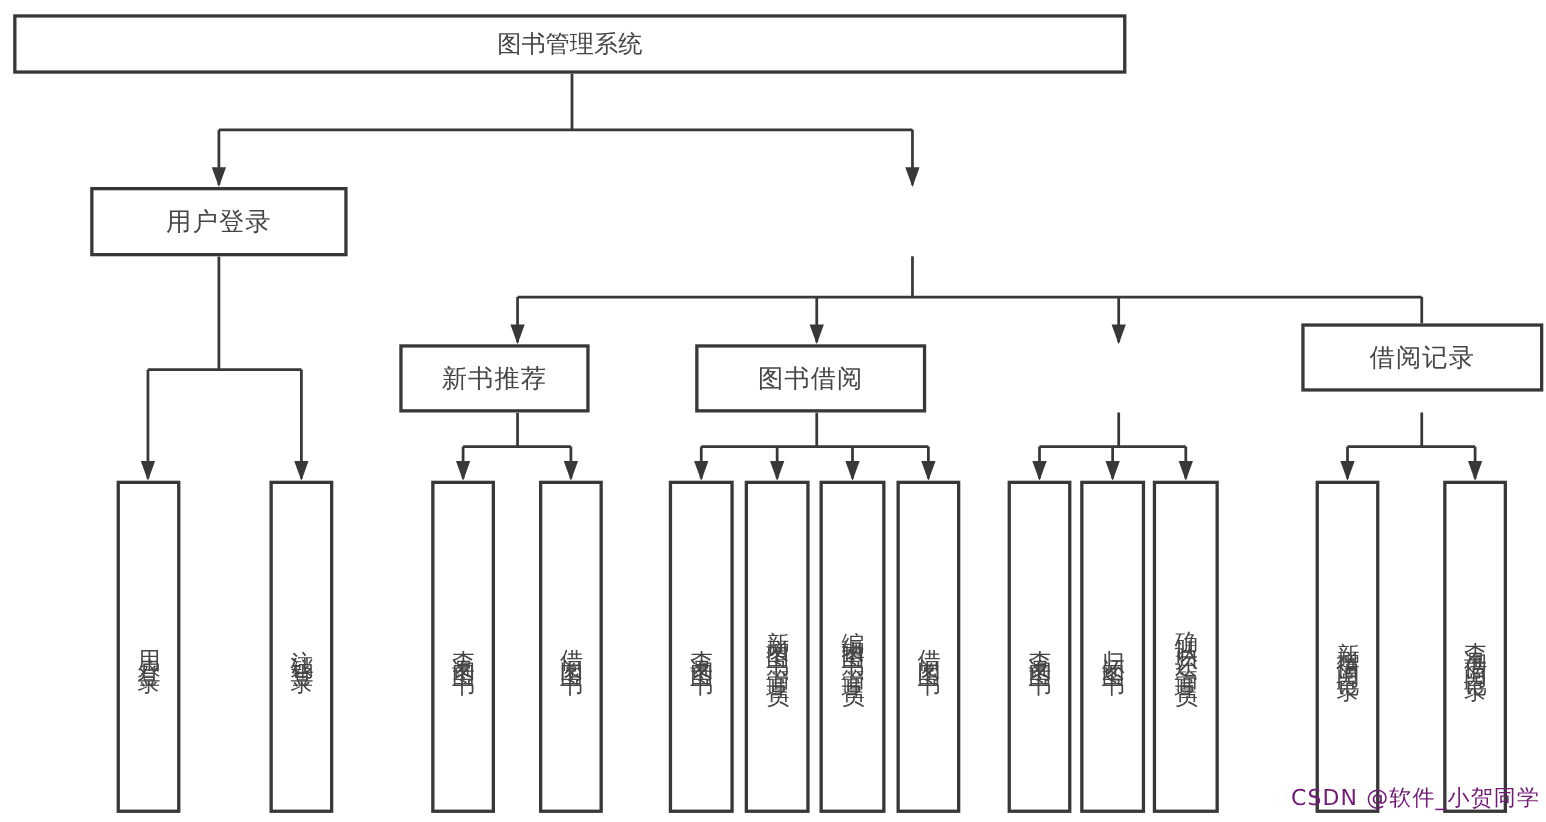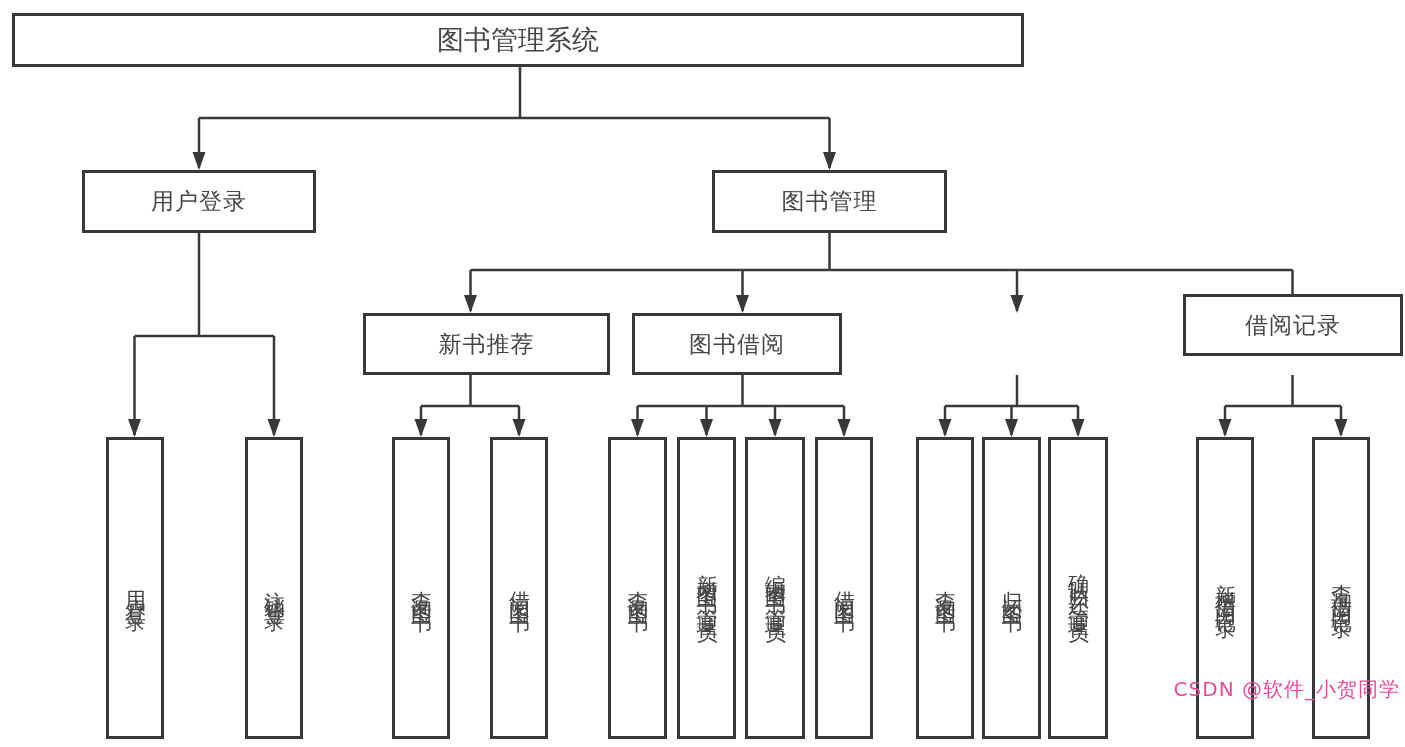--- a/index.html
+++ b/index.html
@@ -13,37 +13,37 @@
   #connectors{position:absolute;left:0;top:0;width:1405px;height:747px;}
   .node{
     position:absolute;
     box-sizing:border-box;
     border:3px solid #383838;
     background:#ffffff;
     display:flex;align-items:center;justify-content:center;
     color:#454545;
   }
   .hnode{font-size:23px;letter-spacing:1px;}
-  .root{font-size:27px;}
+  .root{font-size:22px;}
   .leaf{
     font-size:21px;
   }
   .leaf .vtext{
     writing-mode:vertical-rl;
     text-orientation:mixed;
     letter-spacing:7px;
     line-height:1;
     white-space:nowrap;
   }
   .watermark{
     position:absolute;
     right:5px;
-    top:676px;
+    top:712px;
     font-size:20px;
-    color:#ec4899;
+    color:#701a75;
     letter-spacing:1px;
     pointer-events:none;
   }
 </style>
 </head>
 <body>
 
 <div id="canvas">
 
   <svg id="connectors" viewBox="0 0 1405 747" xmlns="http://www.w3.org/2000/svg">
@@ -112,25 +112,22 @@
     </g>
   </svg>
 
   <div class="node root" style="left:12px;top:13px;width:1012px;height:54px">
     <span>图书管理系统</span>
   </div>
 
   <div class="node hnode" style="left:82px;top:170px;width:234px;height:63px">
     <span>用户登录</span>
   </div>
-  <div class="node hnode" style="left:712px;top:170px;width:235px;height:63px">
-    <span>图书管理</span>
-  </div>
 
-  <div class="node hnode" style="left:363px;top:313px;width:247px;height:62px">
+  <div class="node hnode" style="left:363px;top:313px;width:173px;height:62px">
     <span>新书推荐</span>
   </div>
   <div class="node hnode" style="left:632px;top:313px;width:210px;height:62px">
     <span>图书借阅</span>
   </div>
   <div class="node hnode" style="left:1183px;top:294px;width:220px;height:62px">
     <span>借阅记录</span>
   </div>
 
   <div class="node leaf" style="left:106px;top:437px;width:58px;height:302px">

